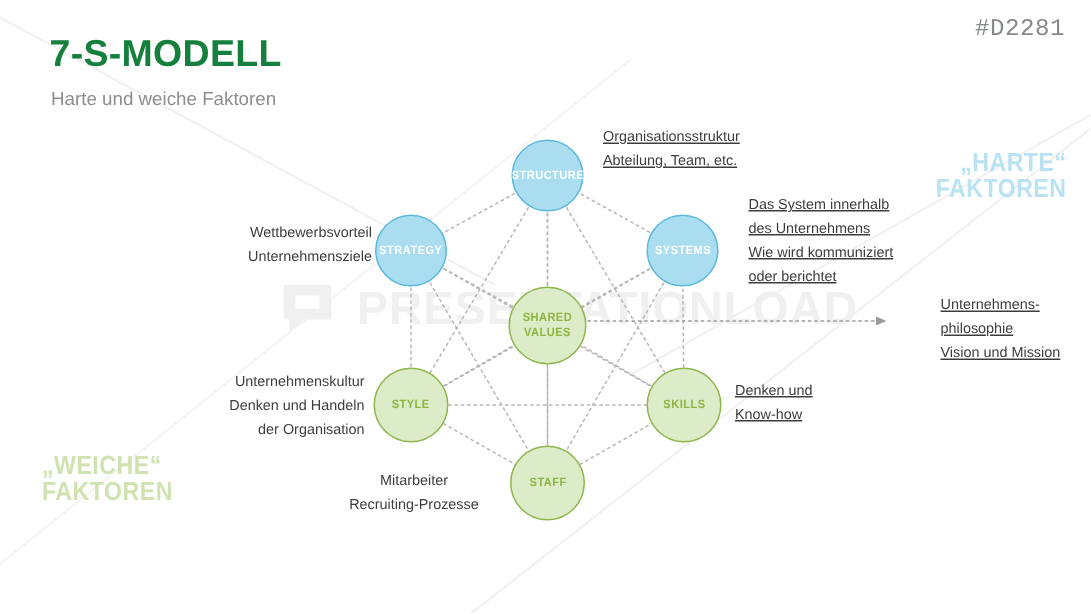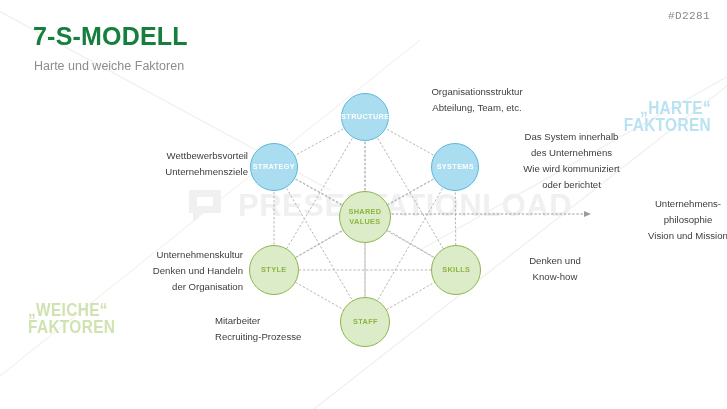--- a/index.html
+++ b/index.html
@@ -45,21 +45,21 @@
     top: 59px;
     font-size: 12.5px;
     color: #8d8d8d;
     white-space: nowrap;
     z-index: 6;
   }
   #slide-id {
     position: absolute;
     right: 17px;
     top: 10px;
-    font-size: 11px;
+    font-size: 16px;
     color: #85888c;
     font-family: "Liberation Mono", monospace;
     letter-spacing: 0.4px;
     z-index: 6;
   }
 
   
   .watermark {
     position: absolute;
     left: 186px;
@@ -128,23 +128,23 @@
 
   
   .annot {
     position: absolute;
     font-size: 9.6px;
     color: #3d3d3d;
     line-height: 16px;
     z-index: 5;
     white-space: pre-line;
   }
-  .annot.right { text-align: center; }
+  .annot.right { text-align: left; text-decoration: underline; }
   .annot.left  { text-align: right; }
-  .annot.center{ text-align: left; }
+  .annot.center{ text-align: center; }
 
   
   .faktoren {
     position: absolute;
     font-weight: bold;
     font-size: 17.5px;
     line-height: 17px;
     letter-spacing: 0.4px;
     transform: scaleX(0.88);
     white-space: pre-line;

